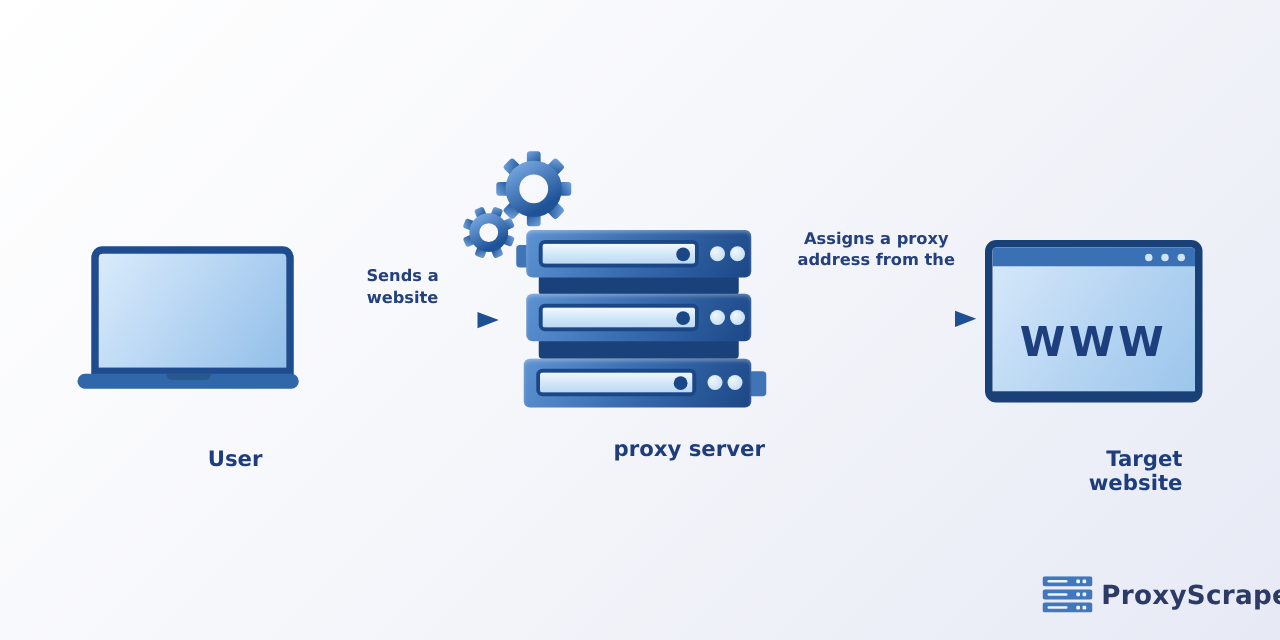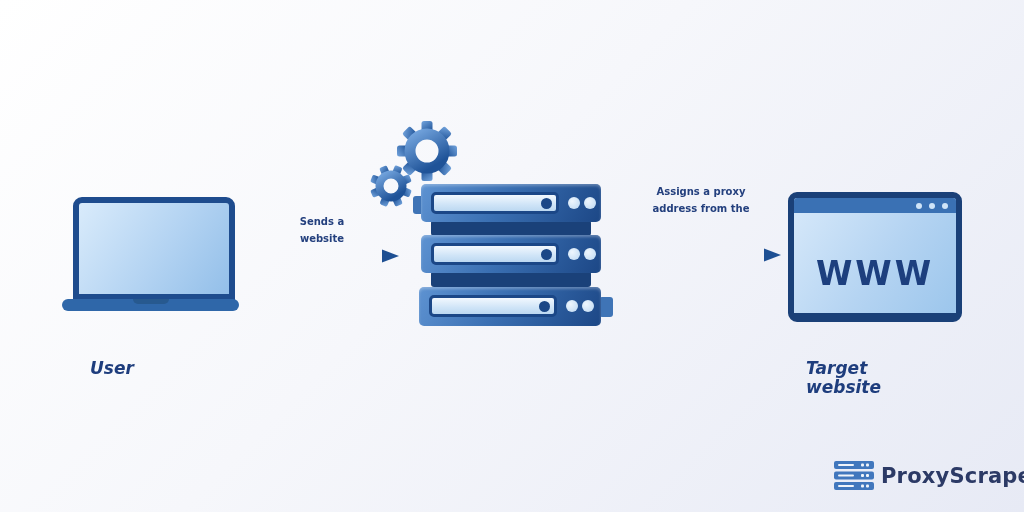--- a/index.html
+++ b/index.html
@@ -73,24 +73,24 @@
   }
   .browser-dot { width: 6px; height: 6px; border-radius: 50%; background: #cfe4f8; }
   .browser-content {
     height: 120px; display: flex; align-items: center; justify-content: center;
     font-size: 33px; font-weight: bold; color: #1d3f7e; letter-spacing: 3px;
   }
 
   
   .node-label {
     font-size: 17px; font-weight: bold; color: #1e3d7d;
-    text-align: left; line-height: 19px; font-style: italic;
+    text-align: right; line-height: 19px;
   }
   .flow-label {
-    font-size: 10px; font-weight: bold; color: #24407e;
+    font-size: 13px; font-weight: bold; color: #24407e;
     text-align: center; line-height: 16.5px;
   }
 
   
   .logo { left: 834px; top: 461px; display: flex; align-items: center; gap: 7px; }
   .logo-text { font-size: 21px; font-weight: bold; color: #2c3a66; letter-spacing: 0.2px; }
 </style>
 </head>
 <body>
 
@@ -169,20 +169,21 @@
   </div>
   <div class="server-unit" style="left:6px; top:103px; width:182px; height:39px;">
     <div class="server-slot">
       <div class="slot-dot"></div>
     </div>
     <div class="server-led led-1"></div>
     <div class="server-led led-2"></div>
   </div>
 </div>
 <div class="abs node-label" style="left:412px; top:351px; width:200px;">
+  <div>proxy server</div>
 </div>
 
 <div class="abs flow-label" style="left:620px; top:184px; width:162px;">
   <div>Assigns a proxy</div>
   <div>address from the</div>
 </div>
 <svg class="abs arrow-svg" style="left:622px; top:247px;" viewBox="0 0 160 16">
   <defs>
     <linearGradient id="arrowGrad2" x1="0" y1="0" x2="1" y2="0">
       <stop offset="0" stop-color="#c7d6ec" stop-opacity="0.15"></stop>

